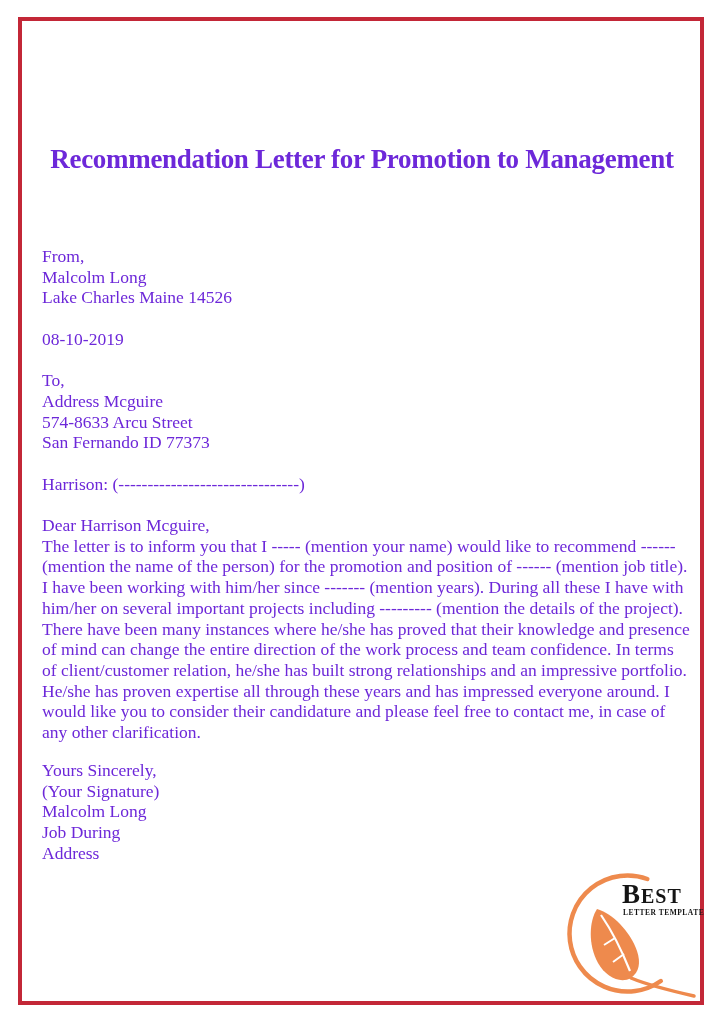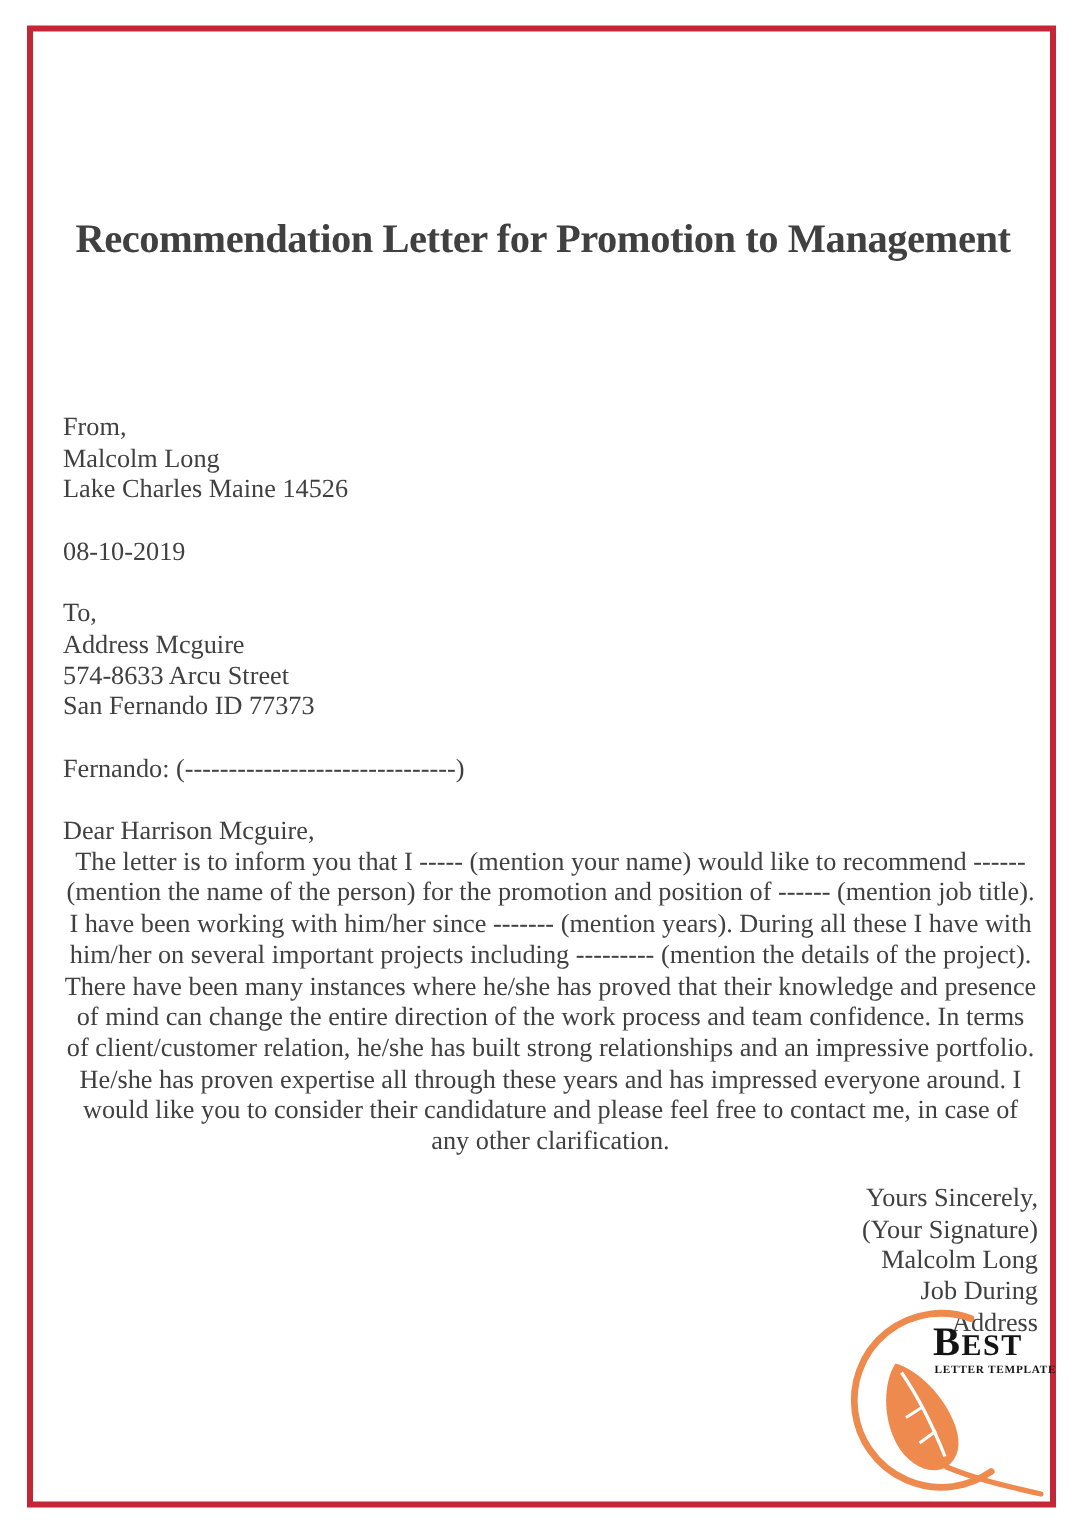--- a/index.html
+++ b/index.html
@@ -2,21 +2,21 @@
 <html style="--border-color: #c32737; --accent-color: #ee8a4d;"><head>
 <meta charset="utf-8">
 <style>
   html, body { margin: 0; padding: 0; background: #ffffff; }
   .page {
     position: relative;
     width: 724px;
     height: 1024px;
     background: #ffffff;
     font-family: "Liberation Serif", serif;
-    color: #404040;
+    color: #6d28d9;
     overflow: hidden;
   }
   .frame {
     position: absolute;
     left: 18px; top: 17px; right: 20px; bottom: 19px;
     border: 4px solid var(--border-color, #c32737);
     pointer-events: none;
   }
   .title {
     position: absolute;
@@ -29,26 +29,25 @@
     line-height: 1.1;
     white-space: nowrap;
   }
   .content {
     position: absolute;
     left: 42px;
     top: 246px;
     width: 650px;
     font-size: 17.5px;
     line-height: 20.7px;
-    margin-top: 28px;
   }
   .block { margin: 0; }
   .gap-1 { margin-top: 20.7px; }
-  .gap-close { margin-top: 17px; text-align: right; }
-  .body-par { margin: 0; text-align: center; }
+  .gap-close { margin-top: 17px; }
+  .body-par { margin: 0; text-align: left; }
   .logo {
     position: absolute;
     left: 560px;
     top: 853px;
     width: 150px;
     height: 152px;
   }
   .logo text { font-family: "Liberation Serif", serif; font-weight: bold; fill: #141414; }
 </style>
 </head>
@@ -66,21 +65,21 @@
         <div>Malcolm Long</div>
         <div>Lake Charles Maine 14526</div>
       </div>
     <div class="block gap-1">08-10-2019</div>
     <div class="block gap-1">
         <div>To,</div>
         <div>Address Mcguire</div>
         <div>574-8633 Arcu Street</div>
         <div>San Fernando ID 77373</div>
       </div>
-    <div class="block gap-1">Fernando: (-------------------------------)</div>
+    <div class="block gap-1">Harrison: (-------------------------------)</div>
     <div class="block gap-1">Dear Harrison Mcguire,</div>
     <p class="body-par gap-1">The letter is to inform you that I ----- (mention your name) would like to recommend ------ (mention the name of the person) for the promotion and position of ------ (mention job title). I have been working with him/her since ------- (mention years). During all these I have with him/her on several important projects including --------- (mention the details of the project). There have been many instances where he/she has proved that their knowledge and presence of mind can change the entire direction of the work process and team confidence. In terms of client/customer relation, he/she has built strong relationships and an impressive portfolio. He/she has proven expertise all through these years and has impressed everyone around. I would like you to consider their candidature and please feel free to contact me, in case of any other clarification.</p>
     <div class="block gap-close">
         <div>Yours Sincerely,</div>
         <div>(Your Signature)</div>
         <div>Malcolm Long</div>
         <div>Job During</div>
         <div>Address</div>
       </div>
   </div>

